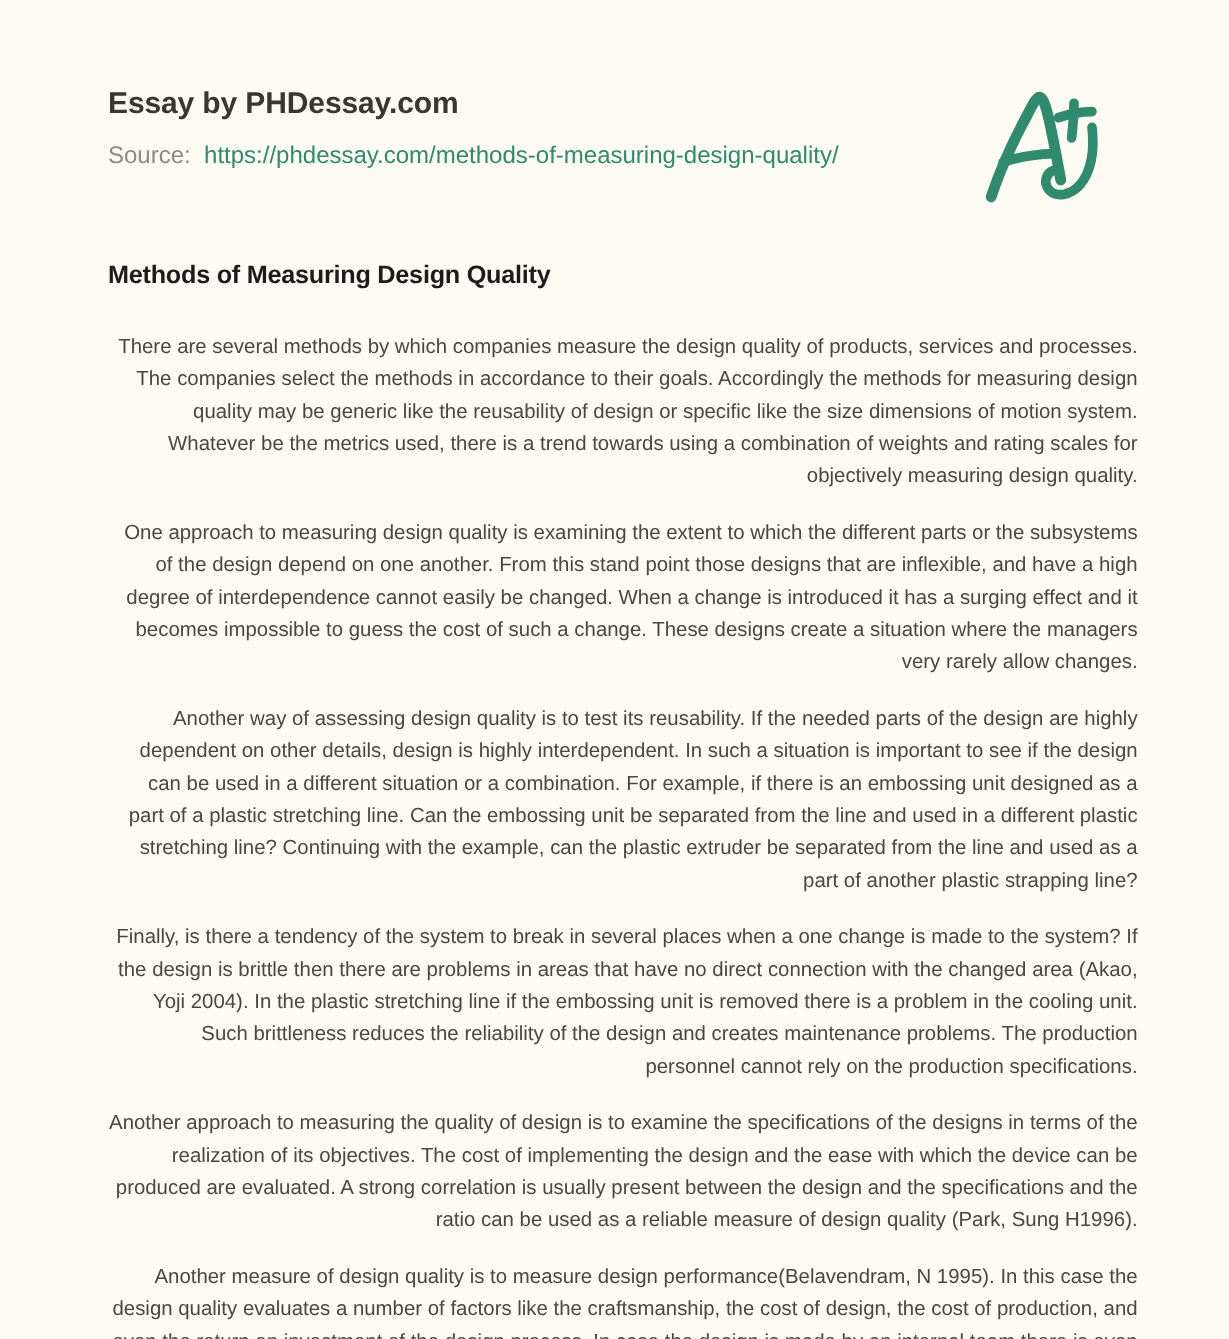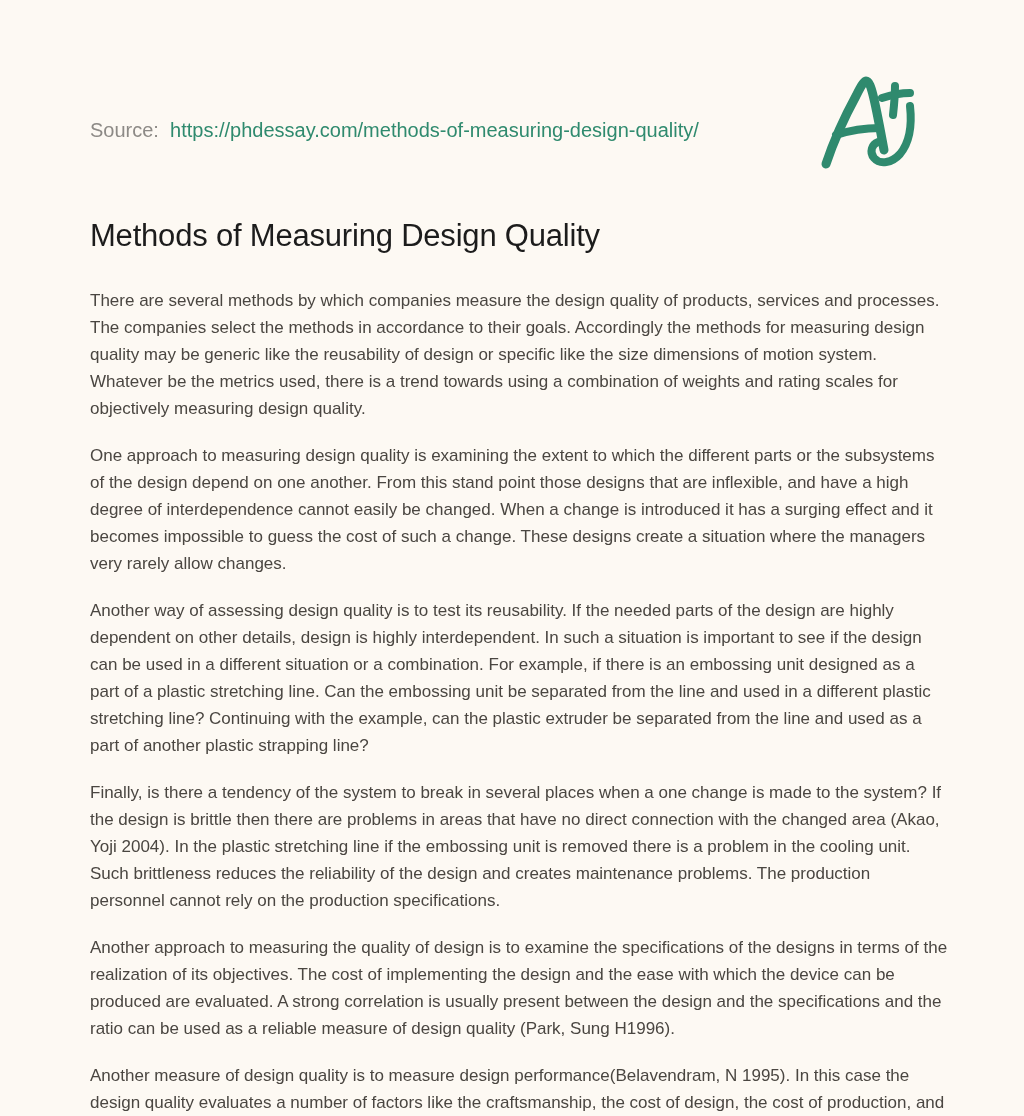--- a/index.html
+++ b/index.html
@@ -70,46 +70,47 @@
   }
 
   
   .article {
     position: absolute;
     left: 90px;
     top: 218px;
     width: 862px;
   }
   .article-title {
-    font-size: 31px;
-    font-weight: normal;
+    font-size: 21px;
+    font-weight: bold;
     color: #1c1c1c;
     letter-spacing: -0.2px;
     margin: 0 0 32px 0;
     line-height: 1.18;
   }
   .para {
     font-size: 17px;
     line-height: 27px;
     color: #4a4641;
     margin: 0 0 20px 0;
     width: 858px;
-    text-align: left;
+    text-align: right;
   }
   .para:last-child {
     margin-bottom: 0;
   }
 </style>
 </head>
 <body>
 
 <div class="page">
 
   <div class="header">
 
+    <div class="brand-title">Essay by PHDessay.com</div>
 
     <div class="source-line">
       <span class="source-label">Source:</span>
       <span>&nbsp;</span><a class="source-url" href="#">https://phdessay.com/methods-of-measuring-design-quality/</a>
     </div>
 
     <div class="logo">
       <svg viewBox="0 0 120 112" xmlns="http://www.w3.org/2000/svg" fill="none" stroke="#2f8a6e" stroke-linecap="round" stroke-linejoin="round">
 
         <path d="M20 102 C26 84 38 56 50 34 C54 26 57 20 60 19 C63 19 65 25 67 33 C71 49 75 72 78 88" stroke-width="9"></path>

